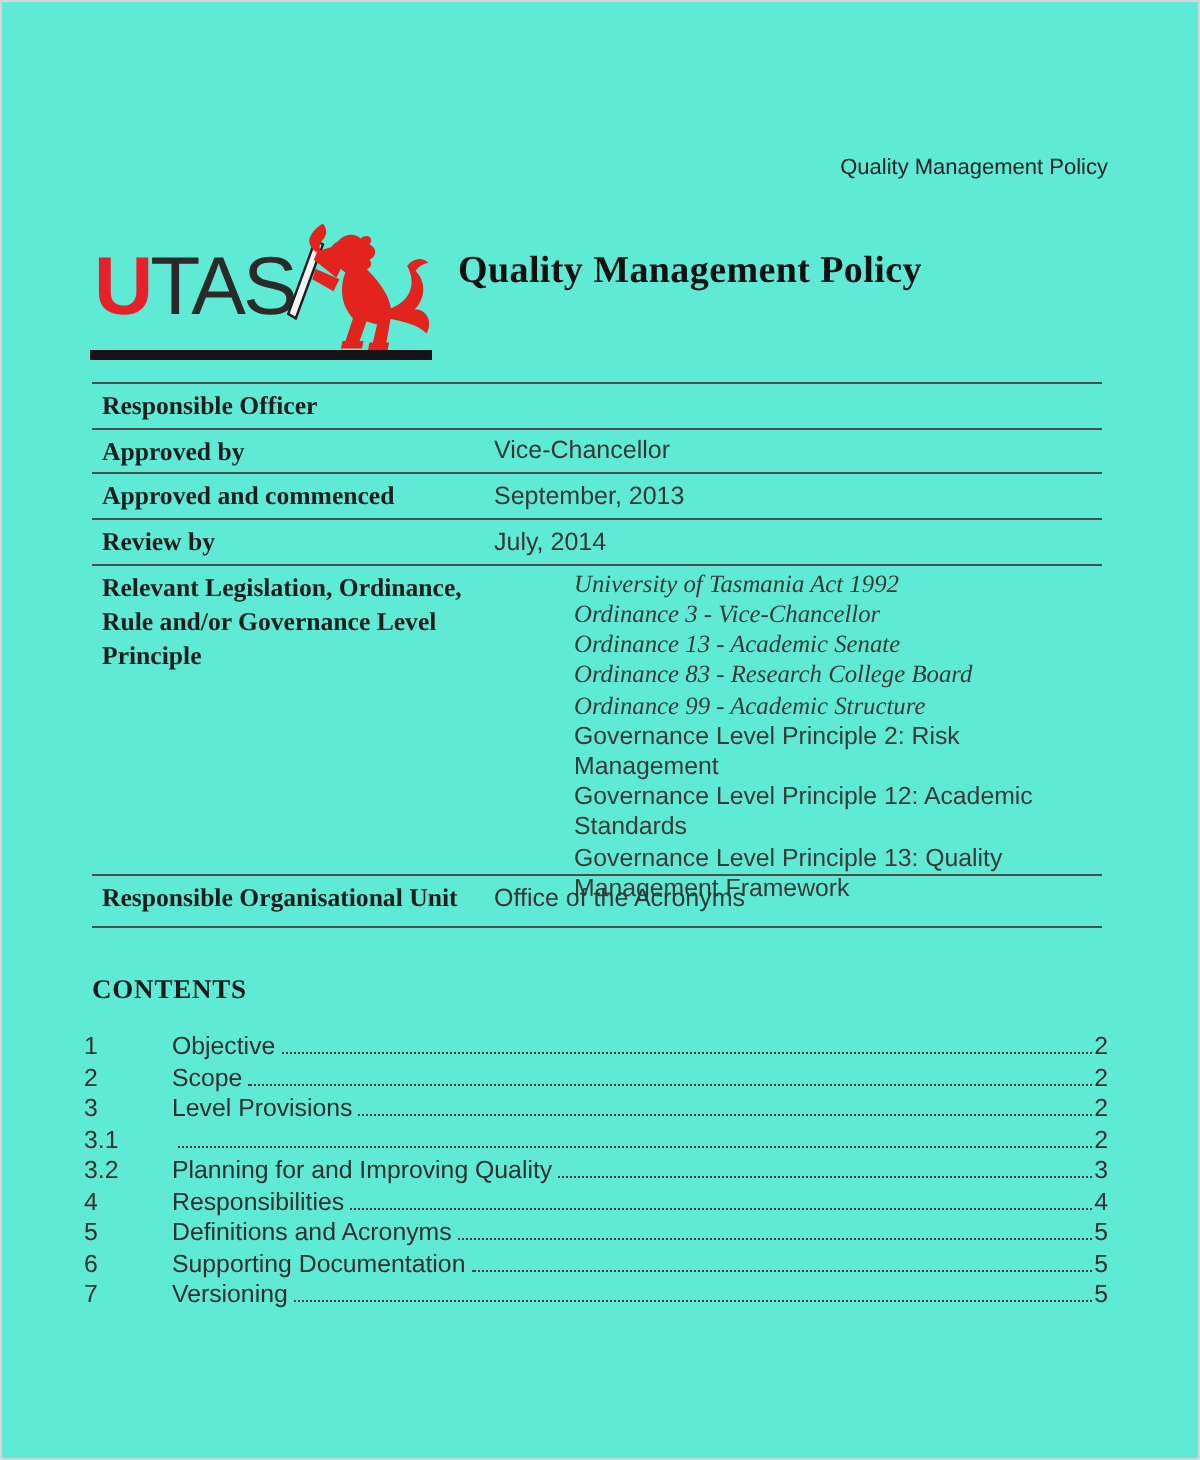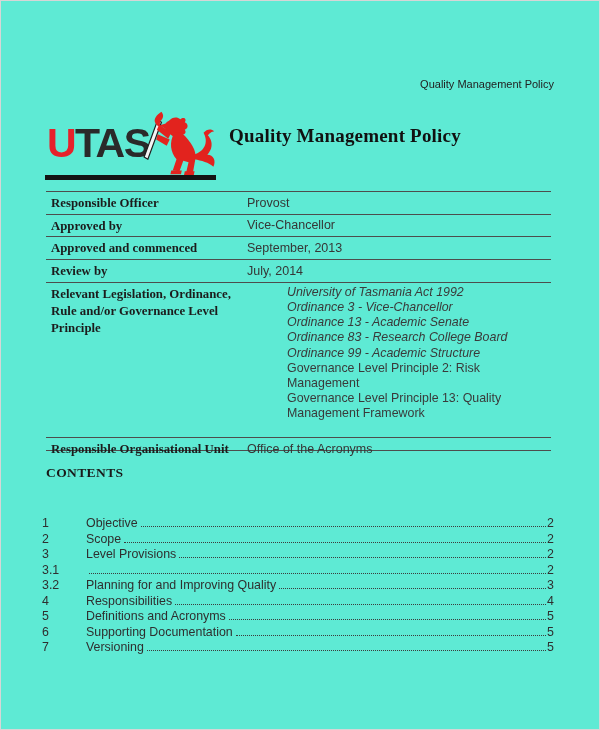--- a/index.html
+++ b/index.html
@@ -19,54 +19,54 @@
     font-family: "Liberation Sans", sans-serif;
   }
   
   .logo-wrap { position: absolute; left: 44px; top: 108px; width: 172px; height: 72px; }
   .logo-text {
     position: absolute; left: 2px; top: 14px;
     font-family: "Liberation Sans", sans-serif;
     font-size: 41px; line-height: 41px; letter-spacing: -1.5px;
   }
   .logo-text .u  { color: #e6212b; font-weight: 700; }
-  .logo-text .tas{ color: #2a2a2a; font-weight: 700; }
+  .logo-text .tas{ color: #2a2a2a; font-weight: 400; }
   .lion { position: absolute; left: 94px; top: 2px; width: 78px; height: 64px; }
   .logo-bar { position: absolute; left: 0; top: 66px; width: 171px; height: 4.5px; background: #141414; }
   
   .doc-title {
     position: absolute; left: 228px; top: 124px;
     font-family: "Liberation Serif", serif;
     font-weight: 700; font-size: 19px; color: #111111;
     letter-spacing: 0.2px;
   }
   
   .info-table { position: absolute; left: 45px; top: 190px; width: 505px; }
   .trow { display: flex; border-top: 1.5px solid #4d4d4d; box-sizing: border-box; }
   .trow:last-child { border-bottom: 1.5px solid #4d4d4d; }
   .trow.h-sm { height: 22.7px; }
   .trow.h-leg { height: 155.5px; gap: 40px; }
-  .trow.h-last { height: 14px; }
+  .trow.h-last { height: 27px; }
   .cell-label {
     width: 201px; box-sizing: border-box;
     padding: 3px 4px 0 5px;
     font-family: "Liberation Serif", serif; font-weight: 700;
     font-size: 12.8px; line-height: 17px; color: #1c1c1c;
   }
   .cell-value {
     flex: 1; padding-top: 3.5px;
     font-family: "Liberation Sans", sans-serif;
     font-size: 12.5px; color: #363636;
   }
   .cell-value.leg { padding-top: 2px; font-size: 12.4px; line-height: 15.2px; }
   .leg-line { color: #3a3a3a; }
-  .leg-line.it { font-style: italic; }
+  .leg-line.it { font-style: italic; font-family: Liberation Serif, serif; }
   
   .contents-heading {
-    position: absolute; left: 45px; top: 464px;
+    position: absolute; left: 45px; top: 486px;
     font-family: "Liberation Serif", serif; font-weight: 700;
     font-size: 13.5px; color: #1a1a1a; letter-spacing: 0.4px;
   }
   .toc { position: absolute; left: 41px; top: 515px; width: 512px; }
   .toc-row { display: flex; align-items: baseline; height: 15.5px; font-size: 12.4px; color: #2f2f2f; }
   .toc-num { width: 44px; flex: 0 0 44px; }
   .toc-title { white-space: nowrap; }
   .toc-leader { flex: 1; border-bottom: 1.5px dotted #3c3c3c; margin: 0 1px 3px 3px; min-width: 10px; }
   .toc-page { flex: 0 0 auto; text-align: right; }
 </style>
@@ -105,21 +105,20 @@
       </svg>
     </span>
     <div class="logo-bar"></div>
   </div>
 
   <div class="doc-title">Quality Management Policy</div>
 
   <div class="info-table">
     <div class="trow h-sm">
       <div class="cell-label">Responsible Officer</div>
-      <div class="cell-value">Provost</div>
     </div>
     <div class="trow h-sm">
       <div class="cell-label">Approved by</div>
       <div class="cell-value">Vice-Chancellor</div>
     </div>
     <div class="trow h-sm">
       <div class="cell-label">Approved and commenced</div>
       <div class="cell-value">September, 2013</div>
     </div>
     <div class="trow h-sm">
@@ -128,20 +127,21 @@
     </div>
     <div class="trow h-leg">
       <div class="cell-label">Relevant Legislation, Ordinance, Rule and/or Governance Level Principle</div>
       <div class="cell-value leg">
         <div class="leg-line it">University of Tasmania Act 1992</div>
         <div class="leg-line it">Ordinance 3 - Vice-Chancellor</div>
         <div class="leg-line it">Ordinance 13 - Academic Senate</div>
         <div class="leg-line it">Ordinance 83 - Research College Board</div>
         <div class="leg-line it">Ordinance 99 - Academic Structure</div>
         <div class="leg-line">Governance Level Principle 2: Risk Management</div>
+        <div class="leg-line">Governance Level Principle 12: Academic Standards</div>
         <div class="leg-line">Governance Level Principle 13: Quality Management Framework</div>
       </div>
     </div>
     <div class="trow h-last">
       <div class="cell-label">Responsible Organisational Unit</div>
       <div class="cell-value">Office of the Acronyms</div>
     </div>
   </div>
 
   <div class="contents-heading">CONTENTS</div>

